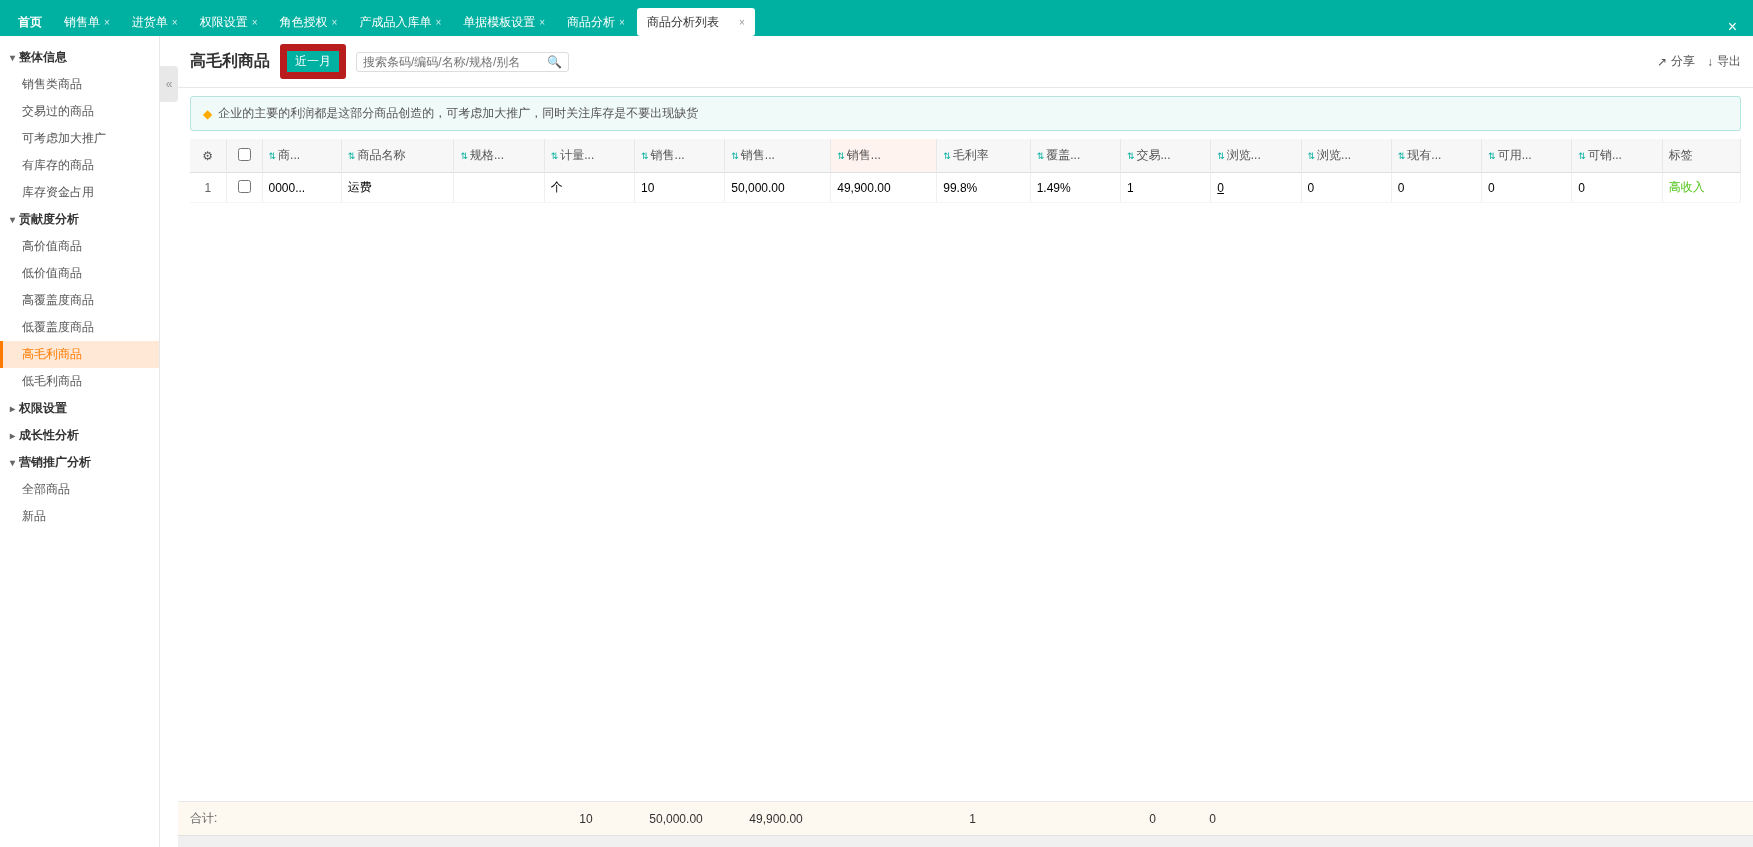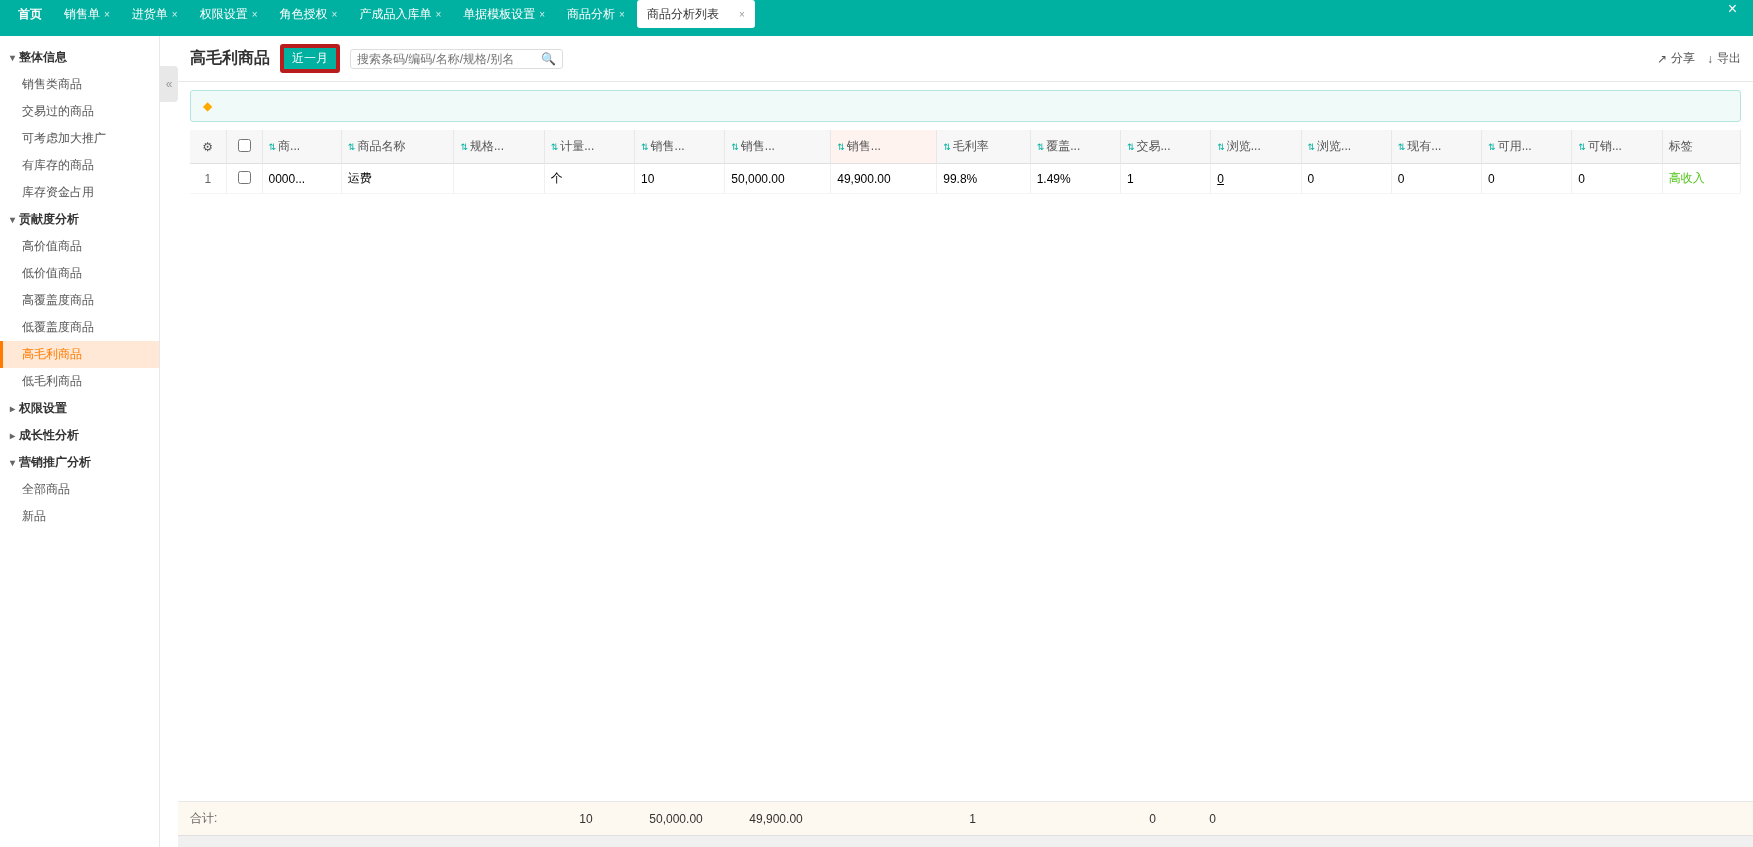--- a/index.html
+++ b/index.html
@@ -1,21 +1,21 @@
 <!DOCTYPE html>
 <html><head>
   <meta charset="utf-8">
   <style>
     * { box-sizing: border-box; margin: 0; padding: 0; font-family: 'Microsoft YaHei', Arial, sans-serif; font-size: 12px; }
     body { background: #f0f2f5; overflow: hidden; width: 1753px; height: 847px; }
 
     
     .top-nav {
       display: flex;
-      align-items: flex-start;
+      align-items: flex-end;
       background: #00b0a0;
       height: 36px;
       padding: 0 8px;
       gap: 2px;
       flex-shrink: 0;
     }
     .nav-tab {
       display: flex;
       align-items: center;
       padding: 0 10px;
@@ -111,21 +111,21 @@
       flex-shrink: 0;
     }
     .content-title {
       font-size: 16px;
       font-weight: bold;
       color: #333;
     }
     .filter-btn {
       padding: 2px 8px;
       background: #fff;
-      border: 4px solid #b91c1c;
+      border: 7px solid #b91c1c;
       color: #00b0a0;
       border-radius: 3px;
       cursor: pointer;
       font-size: 12px;
     }
     .filter-btn.active { background: #00b0a0; color: #fff; }
     .search-box {
       display: flex;
       align-items: center;
       border: 1px solid #ddd;
@@ -379,20 +379,21 @@
         </div>
         <div class="action-btn">
           <span>↓</span>
           <span>导出</span>
         </div>
       </div>
     </div>
 
     <div class="info-banner">
       <span class="info-icon">◆</span>
+      <span>企业的主要的利润都是这部分商品创造的，可考虑加大推广，同时关注库存是不要出现缺货</span>
     </div>
 
     <div class="table-container">
       <table>
         <thead>
           <tr>
             <th class="settings-col">
               <span>⚙</span>
             </th>
             <th class="checkbox-col">

